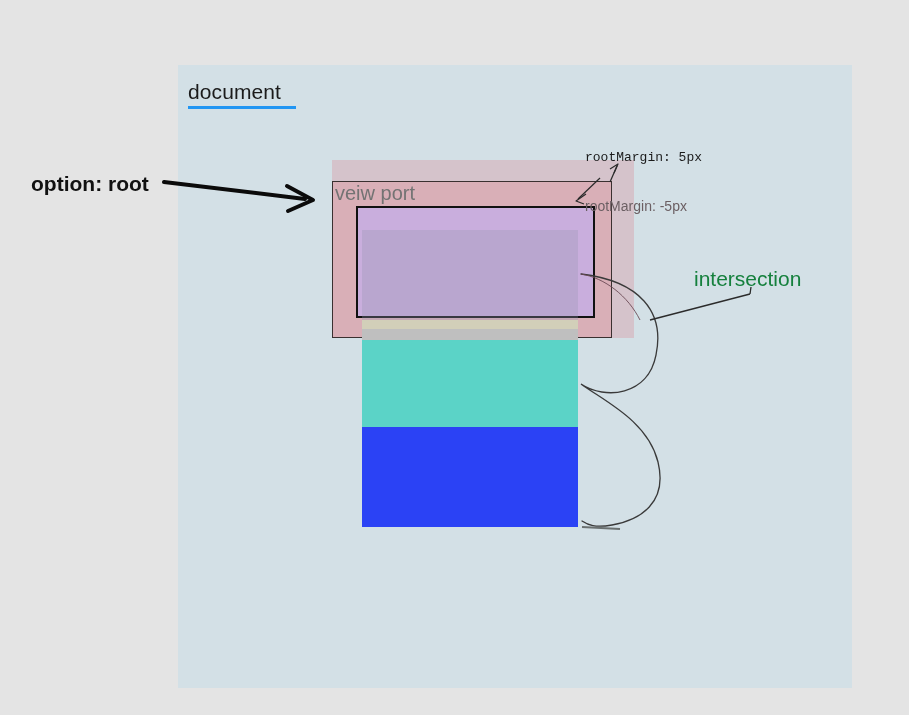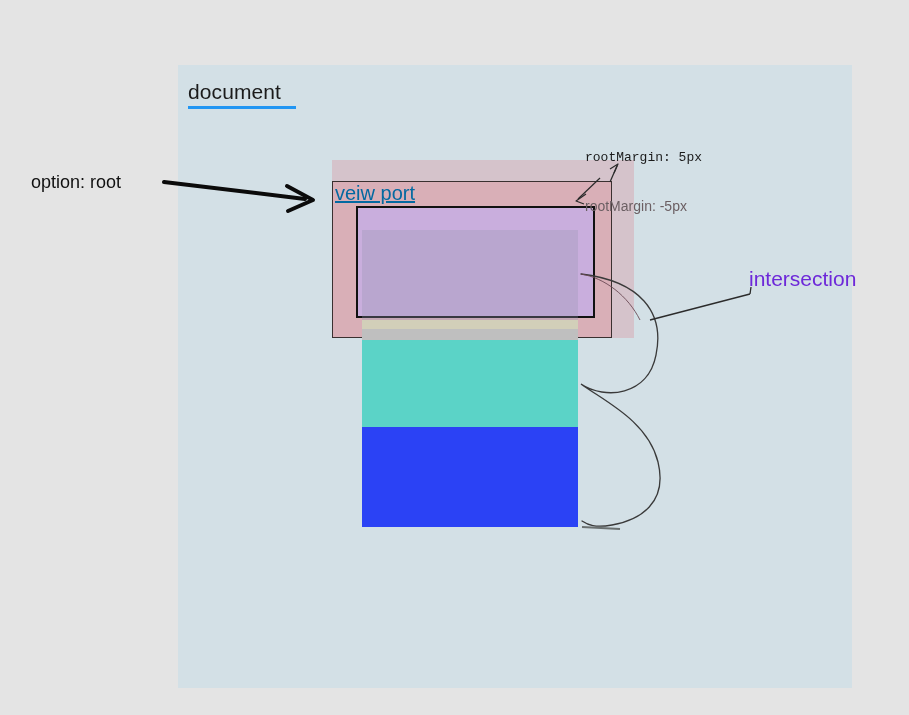--- a/index.html
+++ b/index.html
@@ -69,23 +69,22 @@
     height: 157px;
     background: rgba(222,150,160,0.45);
     border: 1px solid #3a3030;
     box-sizing: border-box;
   }
   #viewport-label {
     position: absolute;
     left: 335px;
     top: 182px;
     font-size: 20px;
-    color: #0369a1;
-    white-space: nowrap;
-    text-decoration: underline;
+    color: #737373;
+    white-space: nowrap;
   }
 
   
   #purple-box {
     position: absolute;
     left: 356px;
     top: 206px;
     width: 239px;
     height: 112px;
     background: #c9aedd;
@@ -138,47 +137,48 @@
     width: 216px;
     height: 100px;
     background: #2b42f5;
   }
 
   
   #option-root-label {
     position: absolute;
     left: 31px;
     top: 172px;
-    font-size: 18px;
+    font-size: 21px;
     color: #111;
     white-space: nowrap;
+    font-weight: bold;
   }
   #root-margin-pos-label {
     position: absolute;
     left: 585px;
     top: 150px;
     font-size: 13px;
     color: #1b1b1b;
     white-space: nowrap;
     font-family: Liberation Mono, monospace;
   }
   #root-margin-neg-label {
     position: absolute;
     left: 585px;
     top: 198px;
     font-size: 14px;
     color: #6b5f63;
     white-space: nowrap;
   }
   #intersection-label {
     position: absolute;
-    left: 749px;
+    left: 694px;
     top: 267px;
     font-size: 21px;
-    color: #6d28d9;
+    color: #15803d;
     white-space: nowrap;
   }
 
   
   #vector-overlay {
     position: absolute;
     left: 0; top: 0;
     width: 909px;
     height: 715px;
     pointer-events: none;

